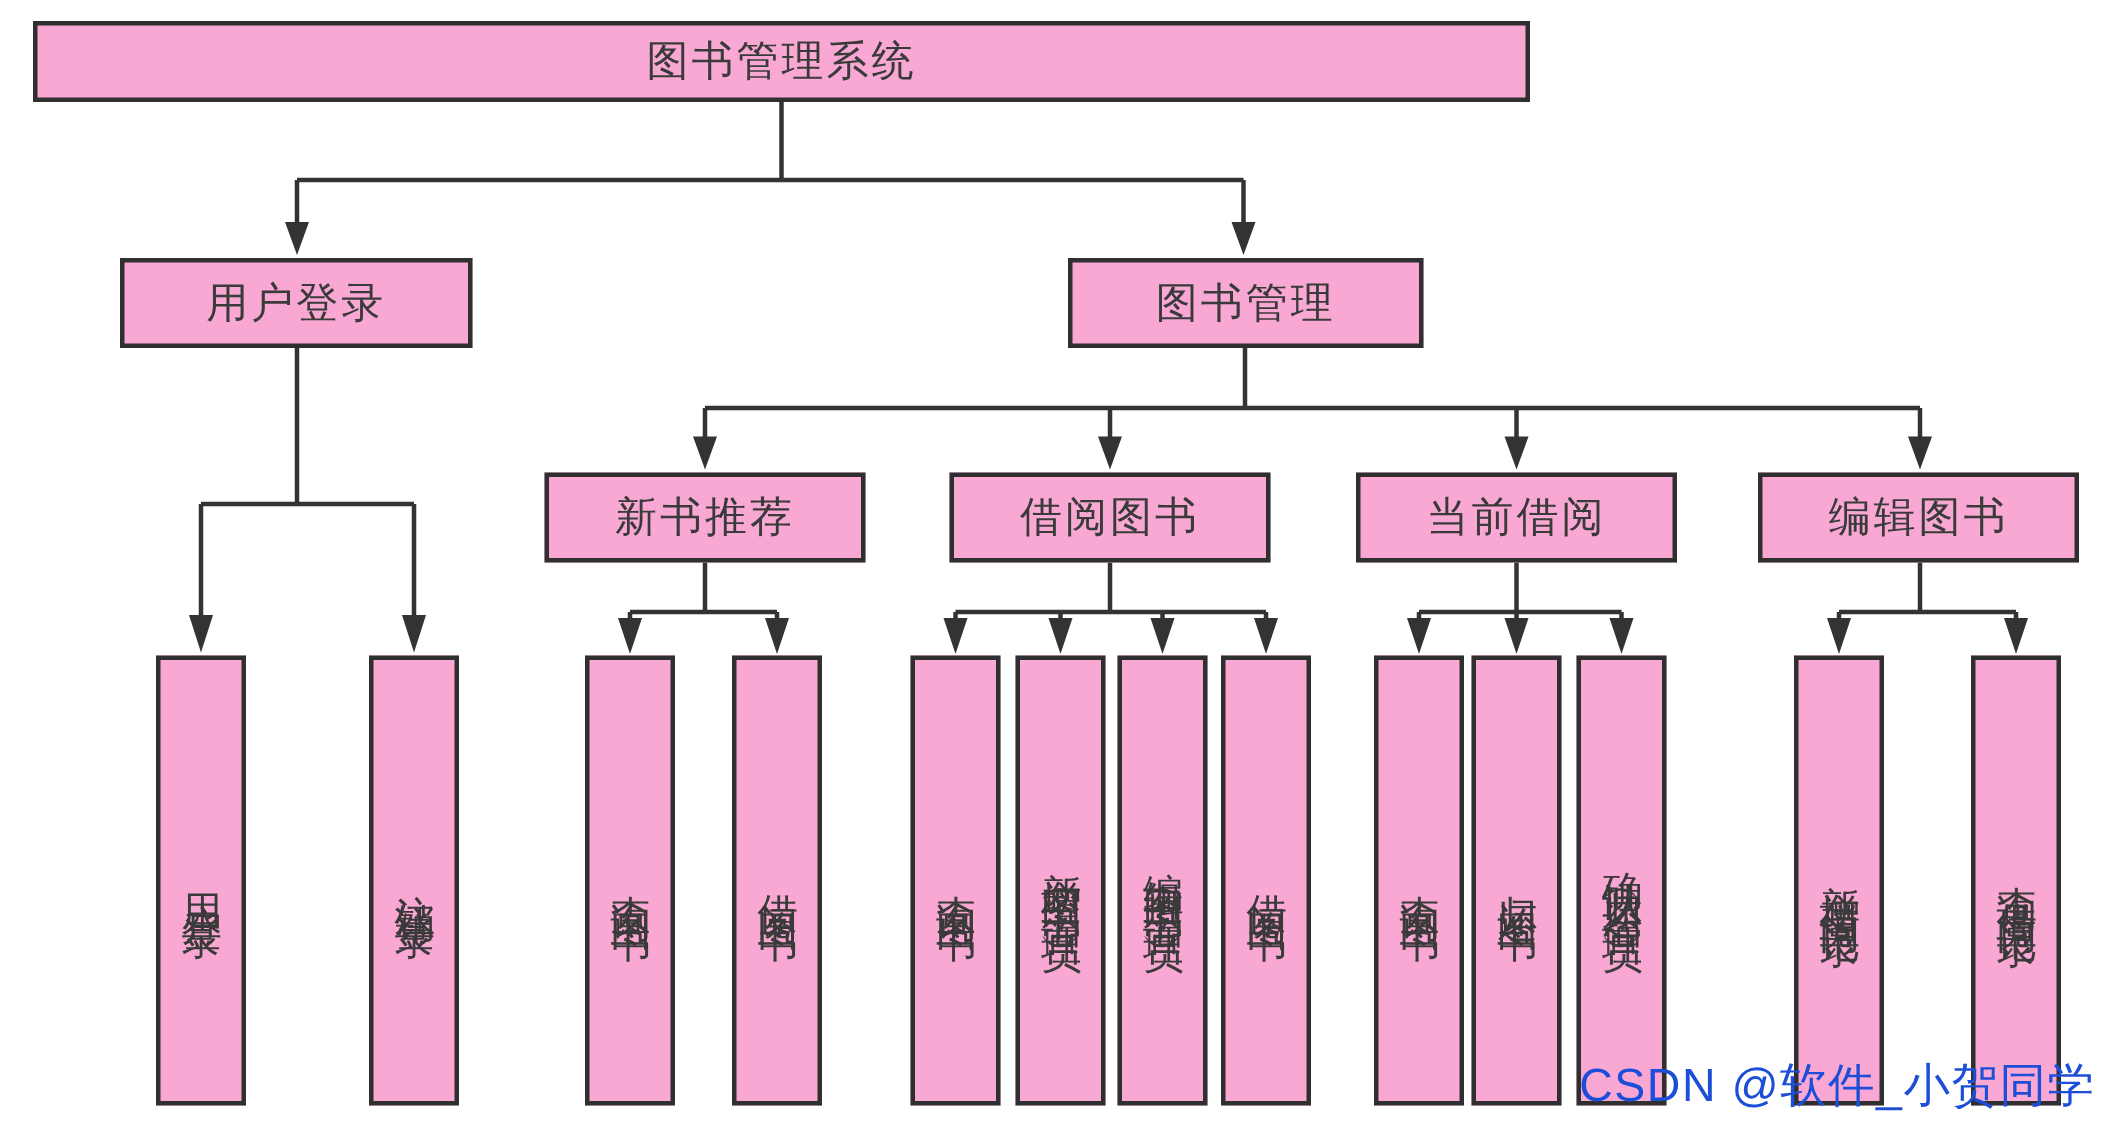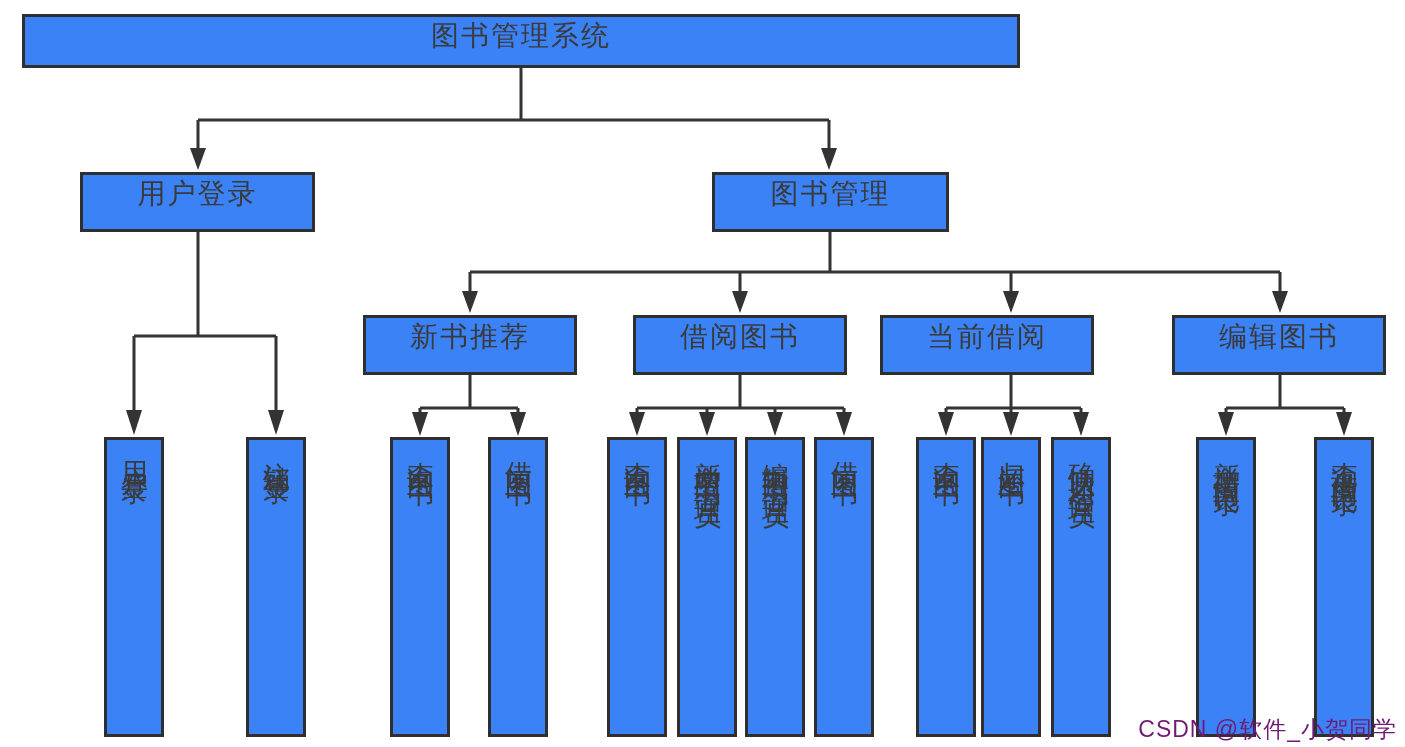--- a/index.html
+++ b/index.html
@@ -12,25 +12,25 @@
     overflow: hidden;
   }
   #connectors {
     position: absolute;
     left: 0; top: 0;
     width: 1405px; height: 747px;
     z-index: 1;
   }
   .node {
     position: absolute;
-    background: #3b82f6;
+    background: #f9a8d4;
     border: 3px solid #2f2f2f;
     box-sizing: border-box;
     display: flex;
-    align-items: flex-start;
+    align-items: center;
     justify-content: center;
     color: #3a3a3a;
     z-index: 2;
   }
   .hnode {
     font-size: 28px;
     letter-spacing: 2px;
     white-space: nowrap;
   }
   .root-node  { left: 22px;  top: 14px;  width: 998px; height: 54px; }
@@ -47,22 +47,22 @@
     text-orientation: mixed;
     font-size: 27px;
     letter-spacing: 6px;
     line-height: 1;
     color: #3a3a3a;
   }
   #watermark {
     position: absolute;
     right: 8px;
     bottom: 2px;
-    font-size: 23px;
-    color: #701a75;
+    font-size: 31px;
+    color: #1d4ed8;
     letter-spacing: 1px;
     z-index: 3;
     white-space: nowrap;
   }
 </style>
 </head>
 <body>
 
 <div id="canvas">
 
@@ -116,21 +116,21 @@
   <div class="node hnode lvl3-node" style="left:363px;">
     <span>新书推荐</span>
   </div>
 
   <div class="node hnode lvl2-node" style="left:712px; width:237px;">
     <span>图书管理</span>
   </div>
   <div class="node hnode lvl3-node" style="left:633px;">
     <span>借阅图书</span>
   </div>
-  <div class="node hnode lvl3-node" style="left:880px;">
+  <div class="node hnode lvl3-node" style="left:904px;">
     <span>当前借阅</span>
   </div>
   <div class="node hnode lvl3-node" style="left:1172px;">
     <span>编辑图书</span>
   </div>
 
   <div class="node leaf" style="left:104px;">
     <span>用户登录</span>
   </div>
   <div class="node leaf" style="left:246px;">

